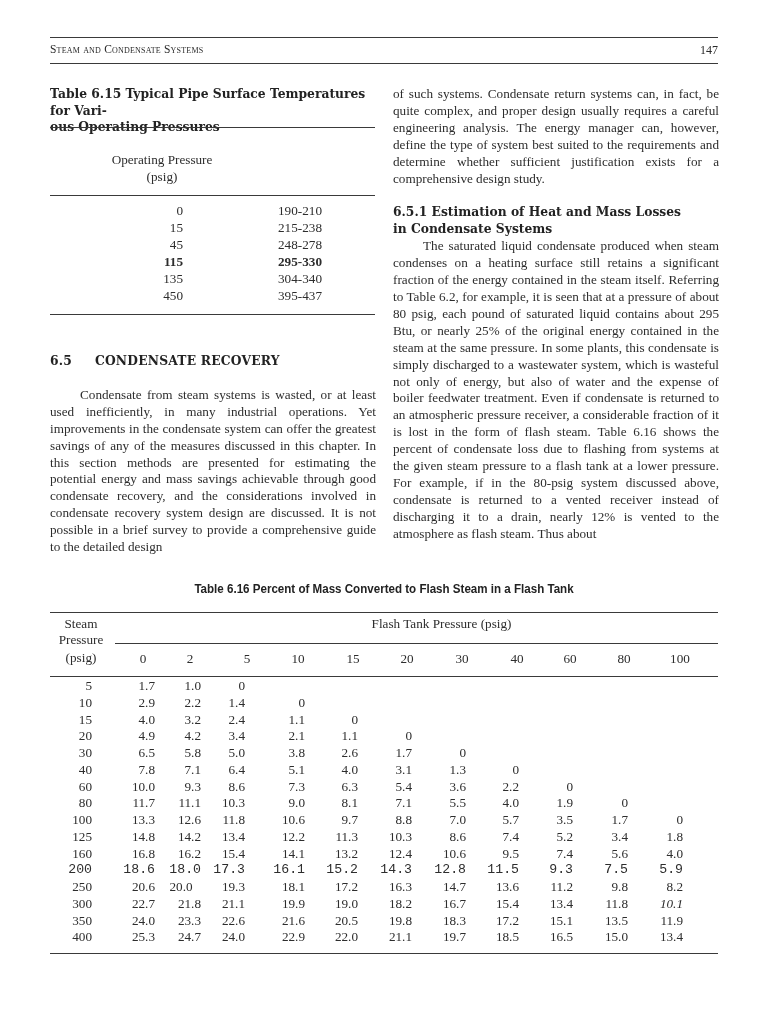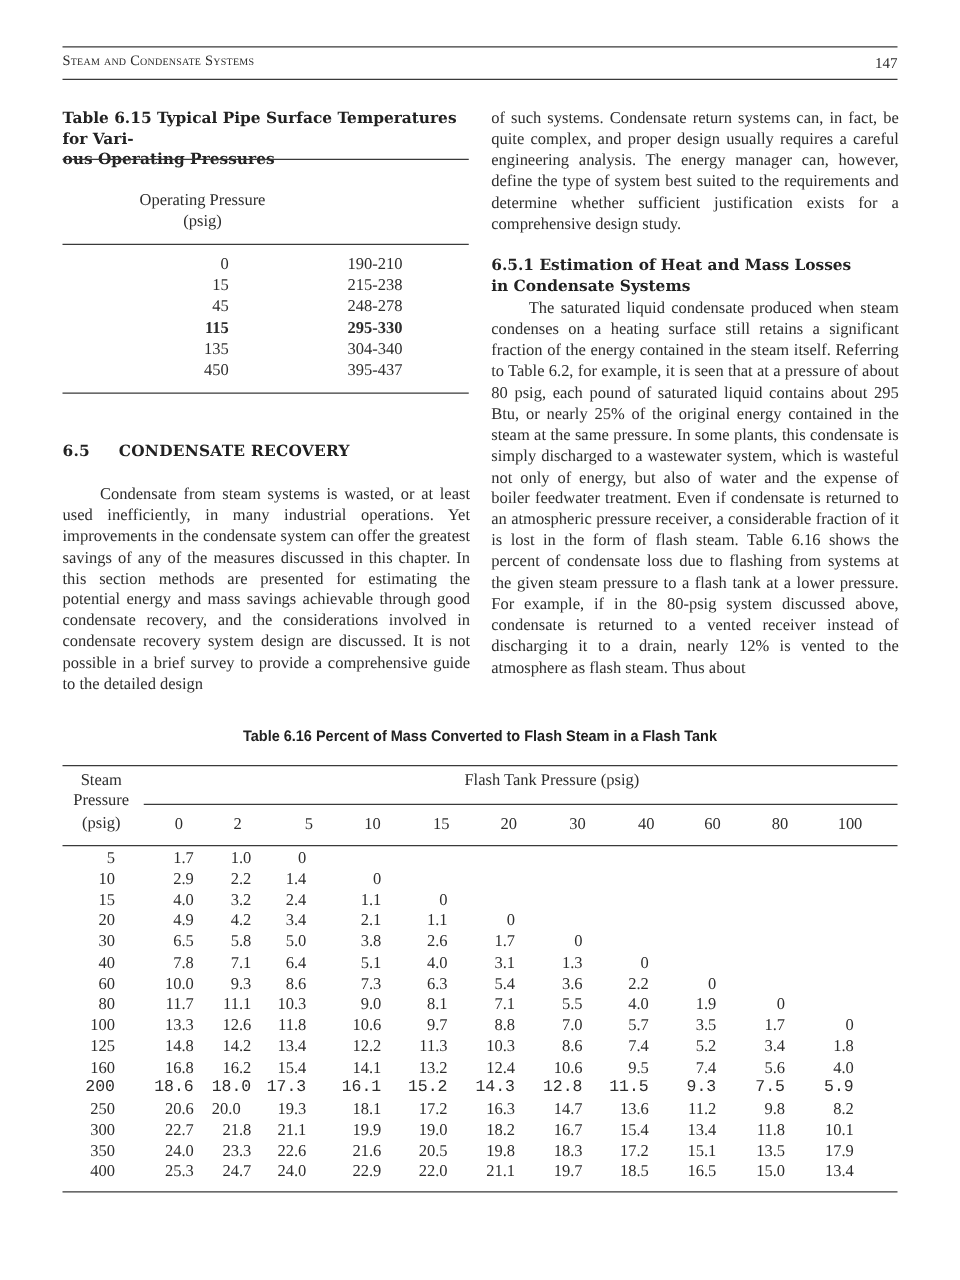--- a/index.html
+++ b/index.html
@@ -331,35 +331,35 @@
       <span class="t16-cell" style="left: 65px;">22.7</span>
       <span class="t16-cell" style="left: 111px;">21.8</span>
       <span class="t16-cell" style="left: 155px;">21.1</span>
       <span class="t16-cell" style="left: 215px;">19.9</span>
       <span class="t16-cell" style="left: 268px;">19.0</span>
       <span class="t16-cell" style="left: 322px;">18.2</span>
       <span class="t16-cell" style="left: 376px;">16.7</span>
       <span class="t16-cell" style="left: 429px;">15.4</span>
       <span class="t16-cell" style="left: 483px;">13.4</span>
       <span class="t16-cell" style="left: 538px;">11.8</span>
-      <span class="t16-cell" style="left: 593px;">10.1</span>
+      <span class="t16-cell" style="left: 593px; font-style: italic;">10.1</span>
     </div>
     <div class="t16-row" style="top: 234.5px;">
       <span class="t16-rowhead">350</span>
       <span class="t16-cell" style="left: 65px;">24.0</span>
       <span class="t16-cell" style="left: 111px;">23.3</span>
       <span class="t16-cell" style="left: 155px;">22.6</span>
       <span class="t16-cell" style="left: 215px;">21.6</span>
       <span class="t16-cell" style="left: 268px;">20.5</span>
       <span class="t16-cell" style="left: 322px;">19.8</span>
       <span class="t16-cell" style="left: 376px;">18.3</span>
       <span class="t16-cell" style="left: 429px;">17.2</span>
       <span class="t16-cell" style="left: 483px;">15.1</span>
       <span class="t16-cell" style="left: 538px;">13.5</span>
-      <span class="t16-cell" style="left: 593px;">17.9</span>
+      <span class="t16-cell" style="left: 593px;">11.9</span>
     </div>
     <div class="t16-row" style="top: 251.25px;">
       <span class="t16-rowhead">400</span>
       <span class="t16-cell" style="left: 65px;">25.3</span>
       <span class="t16-cell" style="left: 111px;">24.7</span>
       <span class="t16-cell" style="left: 155px;">24.0</span>
       <span class="t16-cell" style="left: 215px;">22.9</span>
       <span class="t16-cell" style="left: 268px;">22.0</span>
       <span class="t16-cell" style="left: 322px;">21.1</span>
       <span class="t16-cell" style="left: 376px;">19.7</span>

